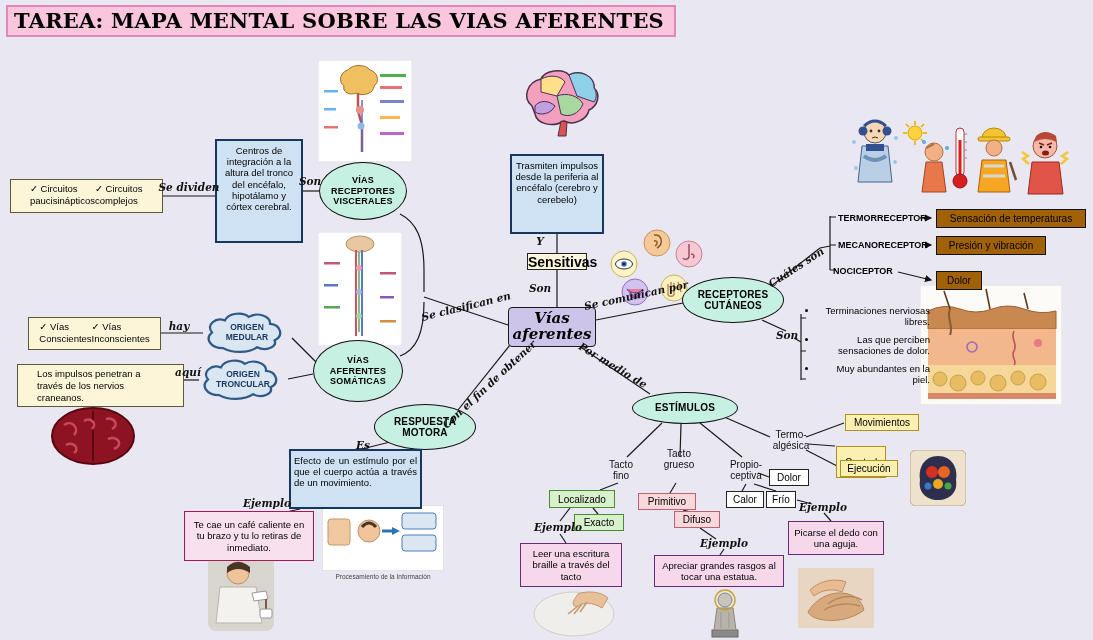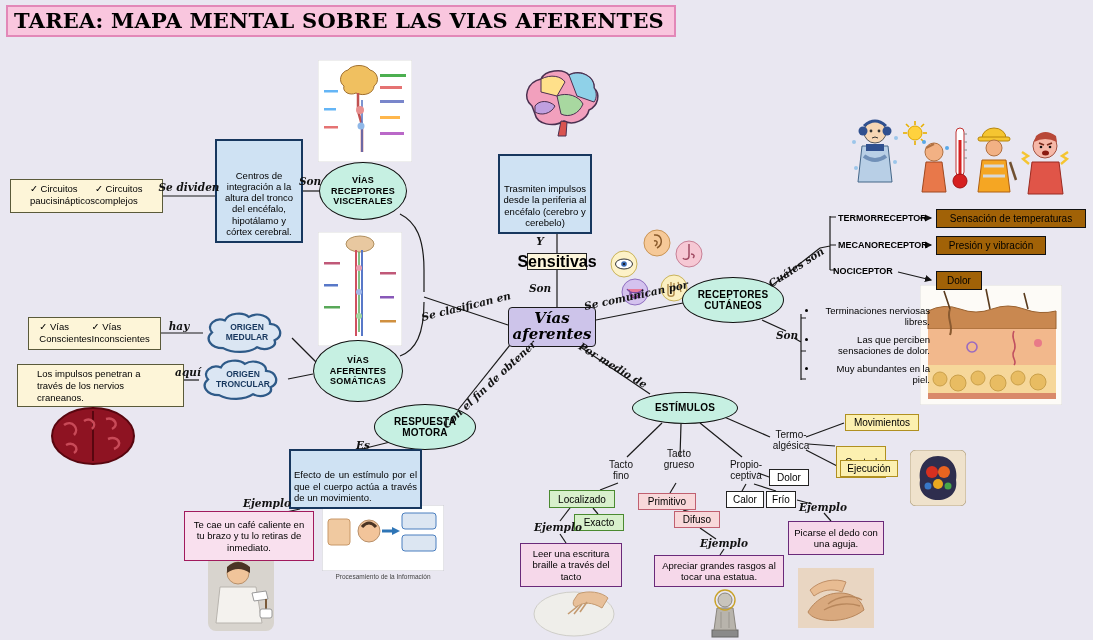--- a/index.html
+++ b/index.html
@@ -5,21 +5,21 @@
   html,body{margin:0;padding:0;}
   body{font-family:"Liberation Sans",sans-serif;background:#cfcfe0;}
   #canvas{position:relative;width:1093px;height:640px;background:#e9e7f1;overflow:hidden;}
   #wires{position:absolute;left:0;top:0;z-index:0;}
   .img{position:absolute;z-index:1;}
   .node{position:absolute;z-index:2;box-sizing:border-box;}
   .ellipse{border-radius:50%;background:var(--teal,#c6f0e2);border:1.6px solid #111;
     display:flex;align-items:center;justify-content:center;text-align:center;
     font-weight:bold;font-size:9px;line-height:1.15;padding:4px 8px;letter-spacing:.2px;}
   .bluebox{background:var(--blue,#cfe2f3);border:2px solid #17375e;text-align:center;
-    font-size:9.5px;line-height:1.18;padding:4px 3px;display:flex;align-items:flex-end;justify-content:center;}
+    font-size:9.5px;line-height:1.18;padding:4px 3px;display:flex;align-items:flex-start;justify-content:center;}
   .yellowbox{background:var(--cream,#fdf5d8);border:1.2px solid #5a5a3a;font-size:9.5px;
     line-height:1.25;padding:3px 19px;display:flex;flex-direction:row;justify-content:center;}
   .pinkbox{background:var(--pink,#f9e0ee);border:1.8px solid #a11a5d;text-align:center;
     font-size:9.5px;line-height:1.2;padding:3px 4px;display:flex;align-items:center;justify-content:center;}
   .pinkbox.purple{border-color:#6a2a7a;background:#f6d8ea;}
   .whitebox{background:#a16207;border:1.6px solid #111;font-size:10px;display:flex;
     align-items:center;justify-content:center;text-align:center;}
   .tag{position:absolute;z-index:2;box-sizing:border-box;font-size:10px;display:flex;
     align-items:center;justify-content:center;text-align:center;}
   .tag.green{background:var(--green,#d8f0cc);border:1.5px solid #4a8a30;}
@@ -354,25 +354,25 @@
     </svg>
     <span class="cap">Procesamiento de la Información</span>
   </div>
 
   <div id="title">TAREA: MAPA MENTAL SOBRE LAS VIAS AFERENTES</div>
 
   <div id="central" class="node" style="left:508px;top:307px;width:88px;height:40px">
     <span>Vías aferentes</span>
   </div>
 
-  <div class="node bluebox" style="left:498px;top:154px;width:94px;height:80px">
+  <div class="node bluebox" style="left:510px;top:154px;width:94px;height:80px">
     <span>Trasmiten impulsos desde la periferia al encéfalo (cerebro y cerebelo)</span>
   </div>
   <span class="lbl" style="left:540px;top:241px">Y</span>
-  <div class="node" style="left:527px;top:253px;width:60px;height:17px;background:#fdf6dc;border:1.5px solid #222;display:flex;align-items:center;justify-content:center;font-weight:bold;font-size:16px">
+  <div class="node" style="left:527px;top:253px;width:60px;height:17px;background:#fdf6dc;border:1.5px solid #222;display:flex;align-items:center;font-weight:bold;font-size:14px">
     <span>Sensitivas</span>
   </div>
   <span class="lbl" style="left:540px;top:288px">Son</span>
 
   <div class="node yellowbox" style="left:10px;top:179px;width:153px;height:34px">
     <span>✓ Circuitos paucisinápticos</span>
     <span>✓ Circuitos complejos</span>
   </div>
   <span class="lbl" style="left:189px;top:187px">Se dividen</span>
   <div class="node bluebox" style="left:215px;top:139px;width:88px;height:104px">

